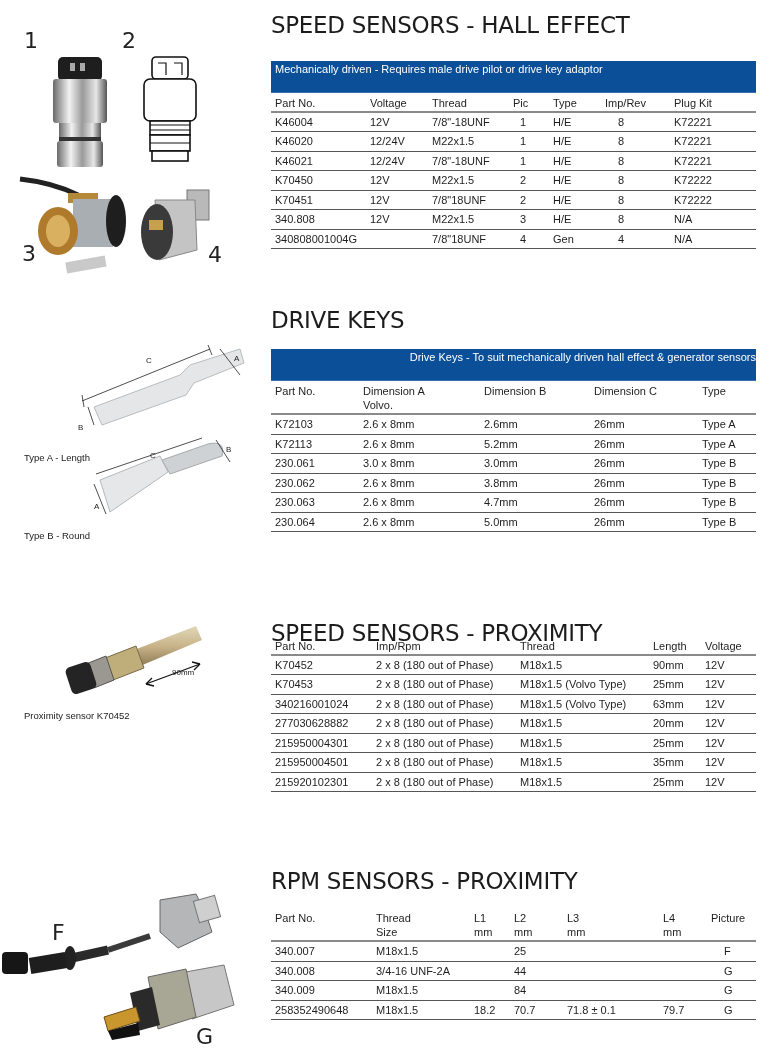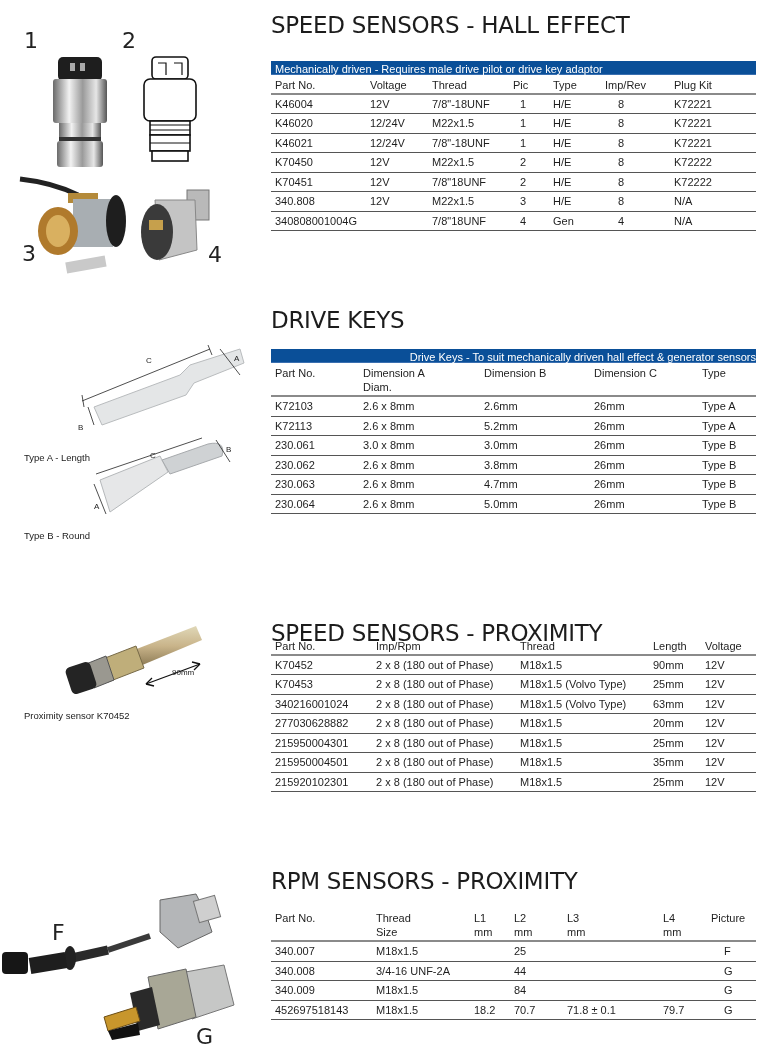--- a/index.html
+++ b/index.html
@@ -8,21 +8,21 @@
 
   .section-title {
     position: absolute; left: 271px;
     font-family: "DejaVu Sans", "Liberation Sans", sans-serif;
     font-size: 23px; letter-spacing: -0.3px; color: #1c1c1c; font-weight: normal;
     white-space: nowrap;
   }
 
   .tbl { position: absolute; left: 271px; width: 485px; font-size: 11px; }
   .tbl .bar {
-    height: 14px; background: #0a4f98; color: #ffffff;
+    height: 32px; background: #0a4f98; color: #ffffff;
     font-size: 11px; line-height: 17px; padding-left: 4px; white-space: nowrap;
     border-bottom: 1px solid #3a6fb0;
   }
   .tbl .row { position: relative; height: 19.5px; border-bottom: 1.5px solid #555; }
   .tbl .row.hdr { border-bottom: 2px solid #8a8a8a; }
   .tbl .cell { position: absolute; top: 3px; white-space: nowrap; line-height: 13px; }
   .tbl .row.hdr .cell { line-height: 16px; top: 2px; }
 
   .pic-label { position: absolute; font-family: "DejaVu Sans", sans-serif; font-size: 22px; color: #222; }
   .caption { position: absolute; font-size: 9.5px; color: #222; white-space: nowrap; }
@@ -189,21 +189,21 @@
 <div class="dimlbl" style="left:226px;top:445px;">B</div>
 <div class="dimlbl" style="left:94px;top:502px;">A</div>
 
 <div class="caption" style="left:24px;top:530px;">Type B - Round</div>
 
 <div class="tbl" style="top:349px;text-align:right;">
   <div class="bar">Drive Keys - To suit mechanically driven hall effect &amp; generator sensors</div>
   <div class="row hdr" style="height:34px;">
     <span class="cell" style="left:4px">Part No.</span>
     <span class="cell" style="left:92px">Dimension A</span>
-    <span class="cell" style="left:92px;top:16px">Diam.</span>
+    <span class="cell" style="left:92px;top:16px">Volvo.</span>
     <span class="cell" style="left:213px">Dimension B</span>
     <span class="cell" style="left:323px">Dimension C</span>
     <span class="cell" style="left:431px">Type</span>
   </div>
   <div class="row">
     <span class="cell" style="left:4px">K72103</span>
     <span class="cell" style="left:92px">2.6 x 8mm</span>
     <span class="cell" style="left:213px">2.6mm</span>
     <span class="cell" style="left:323px">26mm</span>
     <span class="cell" style="left:431px">Type A</span>
@@ -382,21 +382,21 @@
   <div class="row">
     <span class="cell" style="left:4px">340.009</span>
     <span class="cell" style="left:105px">M18x1.5</span>
     <span class="cell" style="left:203px"></span>
     <span class="cell" style="left:243px">84</span>
     <span class="cell" style="left:296px"></span>
     <span class="cell" style="left:392px"></span>
     <span class="cell" style="left:453px">G</span>
   </div>
   <div class="row">
-    <span class="cell" style="left:4px">452697518143</span>
+    <span class="cell" style="left:4px">258352490648</span>
     <span class="cell" style="left:105px">M18x1.5</span>
     <span class="cell" style="left:203px">18.2</span>
     <span class="cell" style="left:243px">70.7</span>
     <span class="cell" style="left:296px">71.8 ± 0.1</span>
     <span class="cell" style="left:392px">79.7</span>
     <span class="cell" style="left:453px">G</span>
   </div>
 </div>
 
 </body></html>

